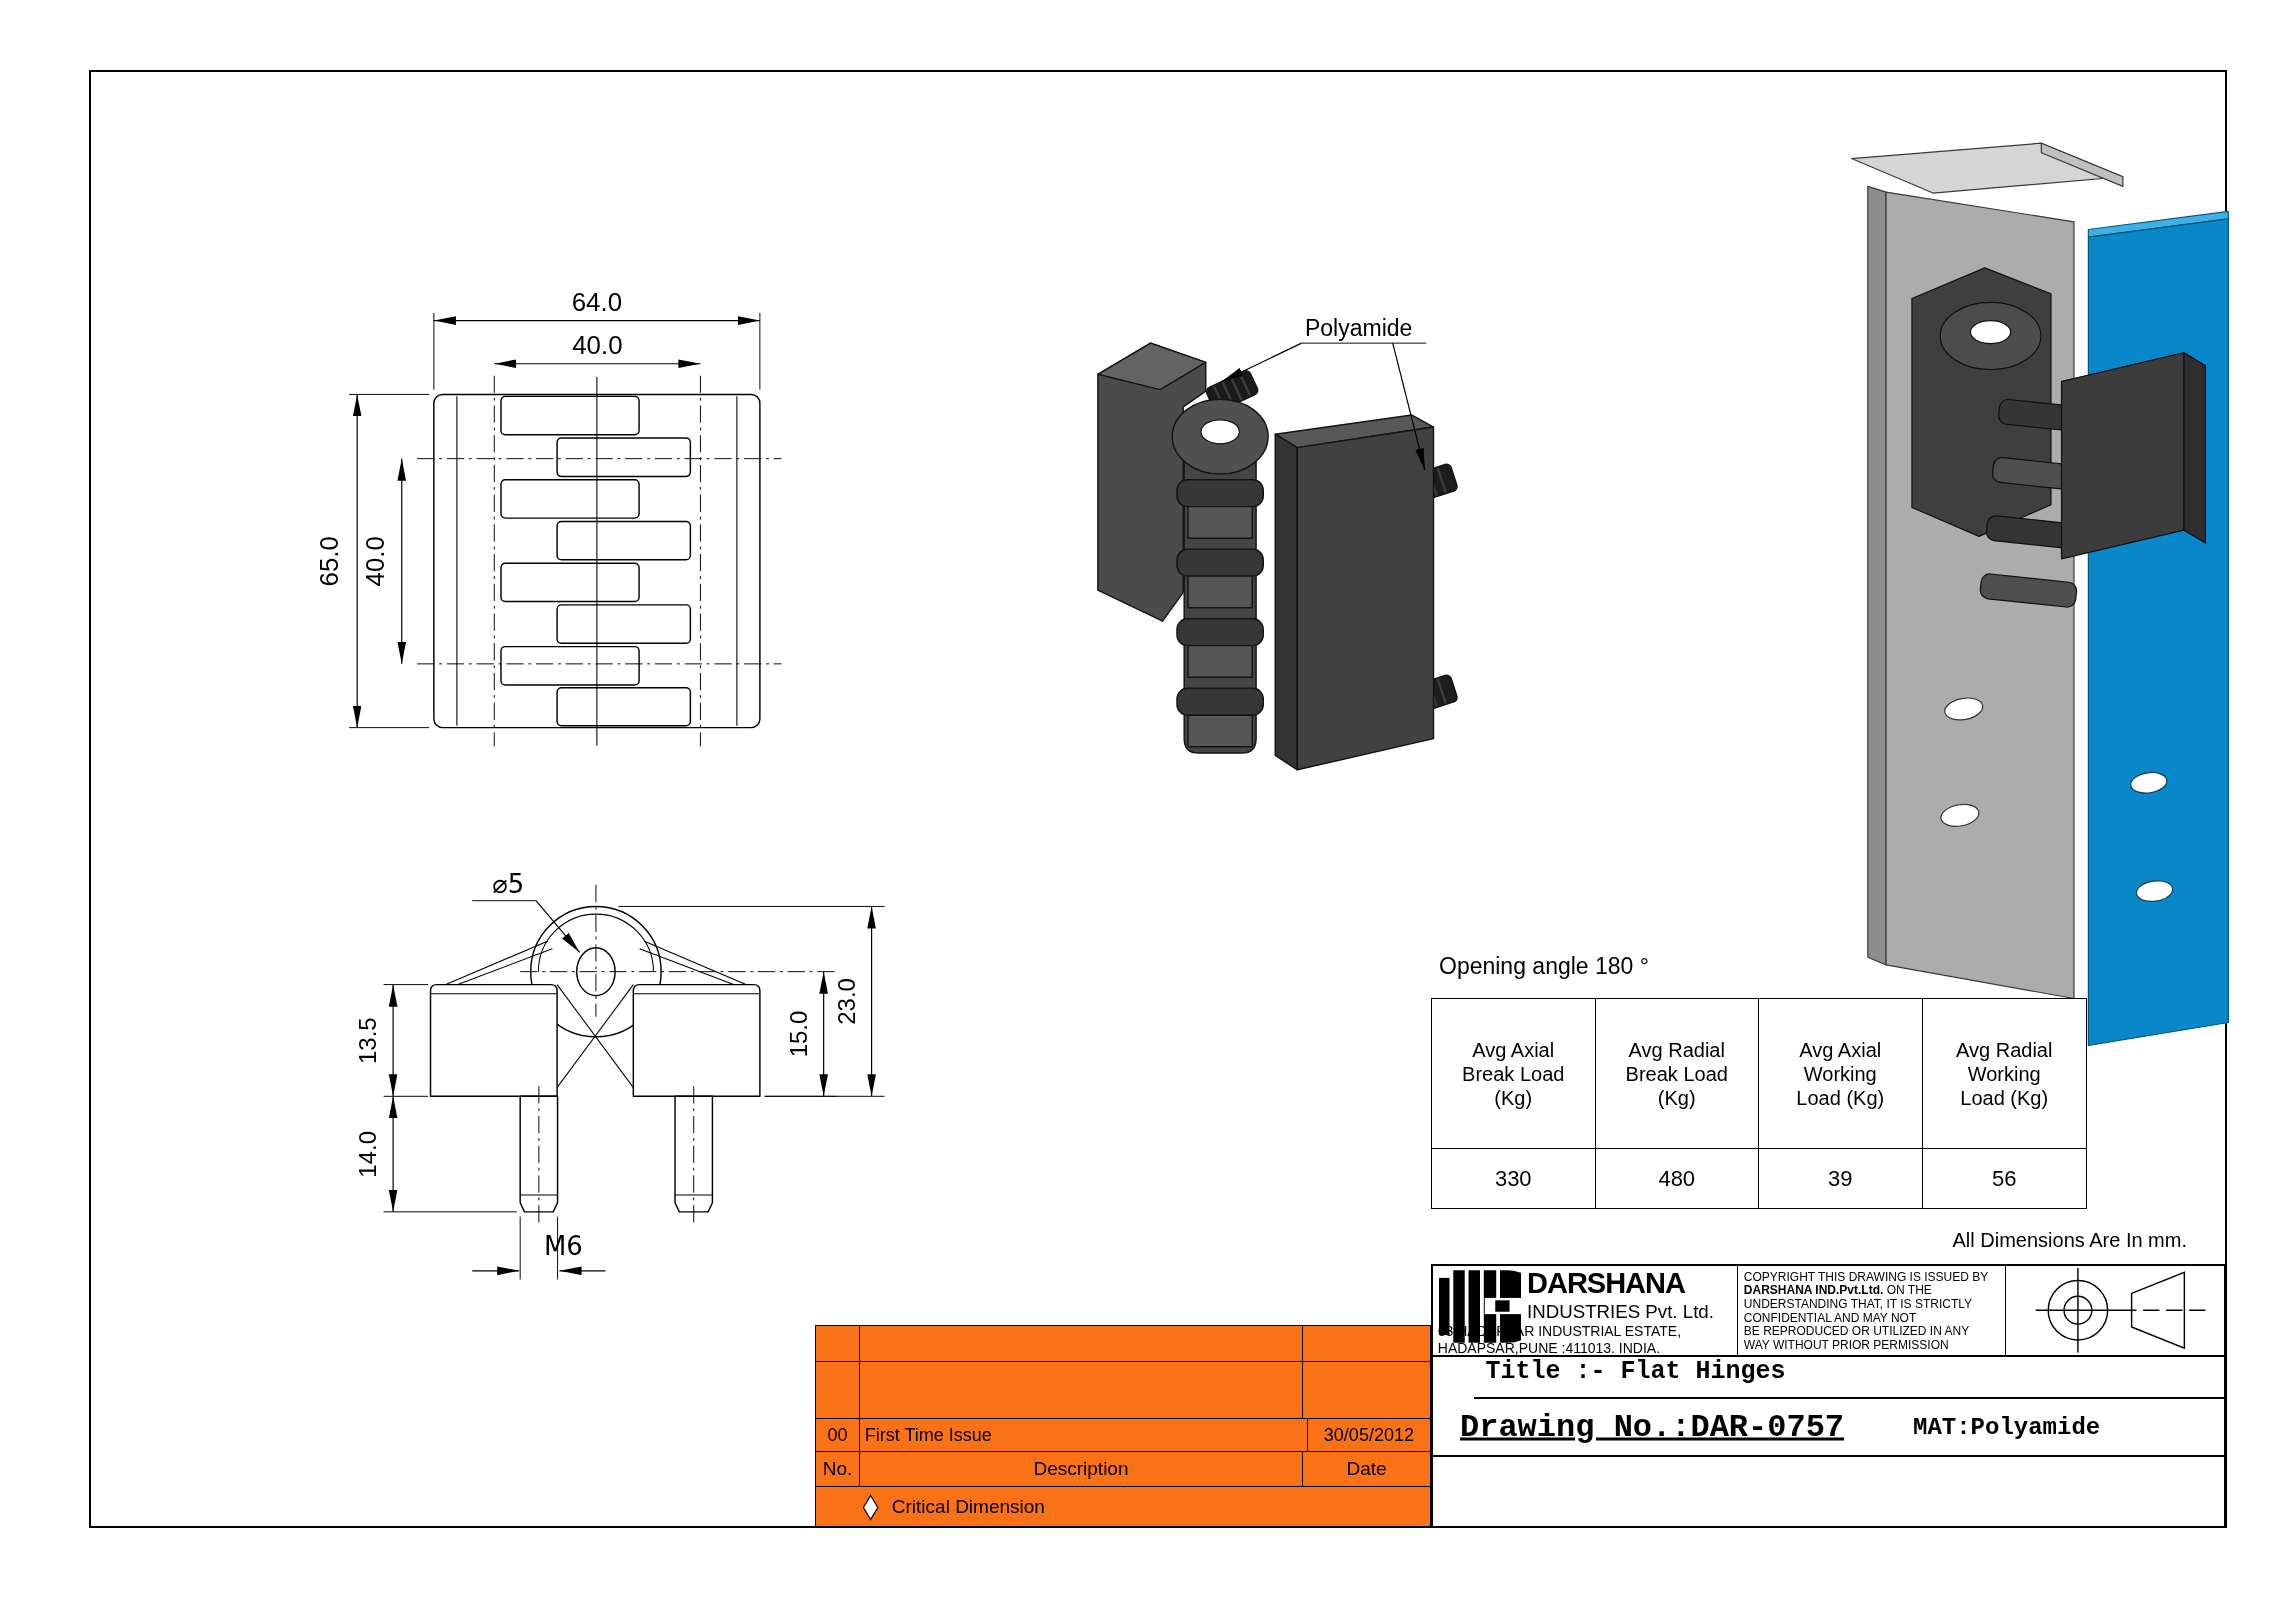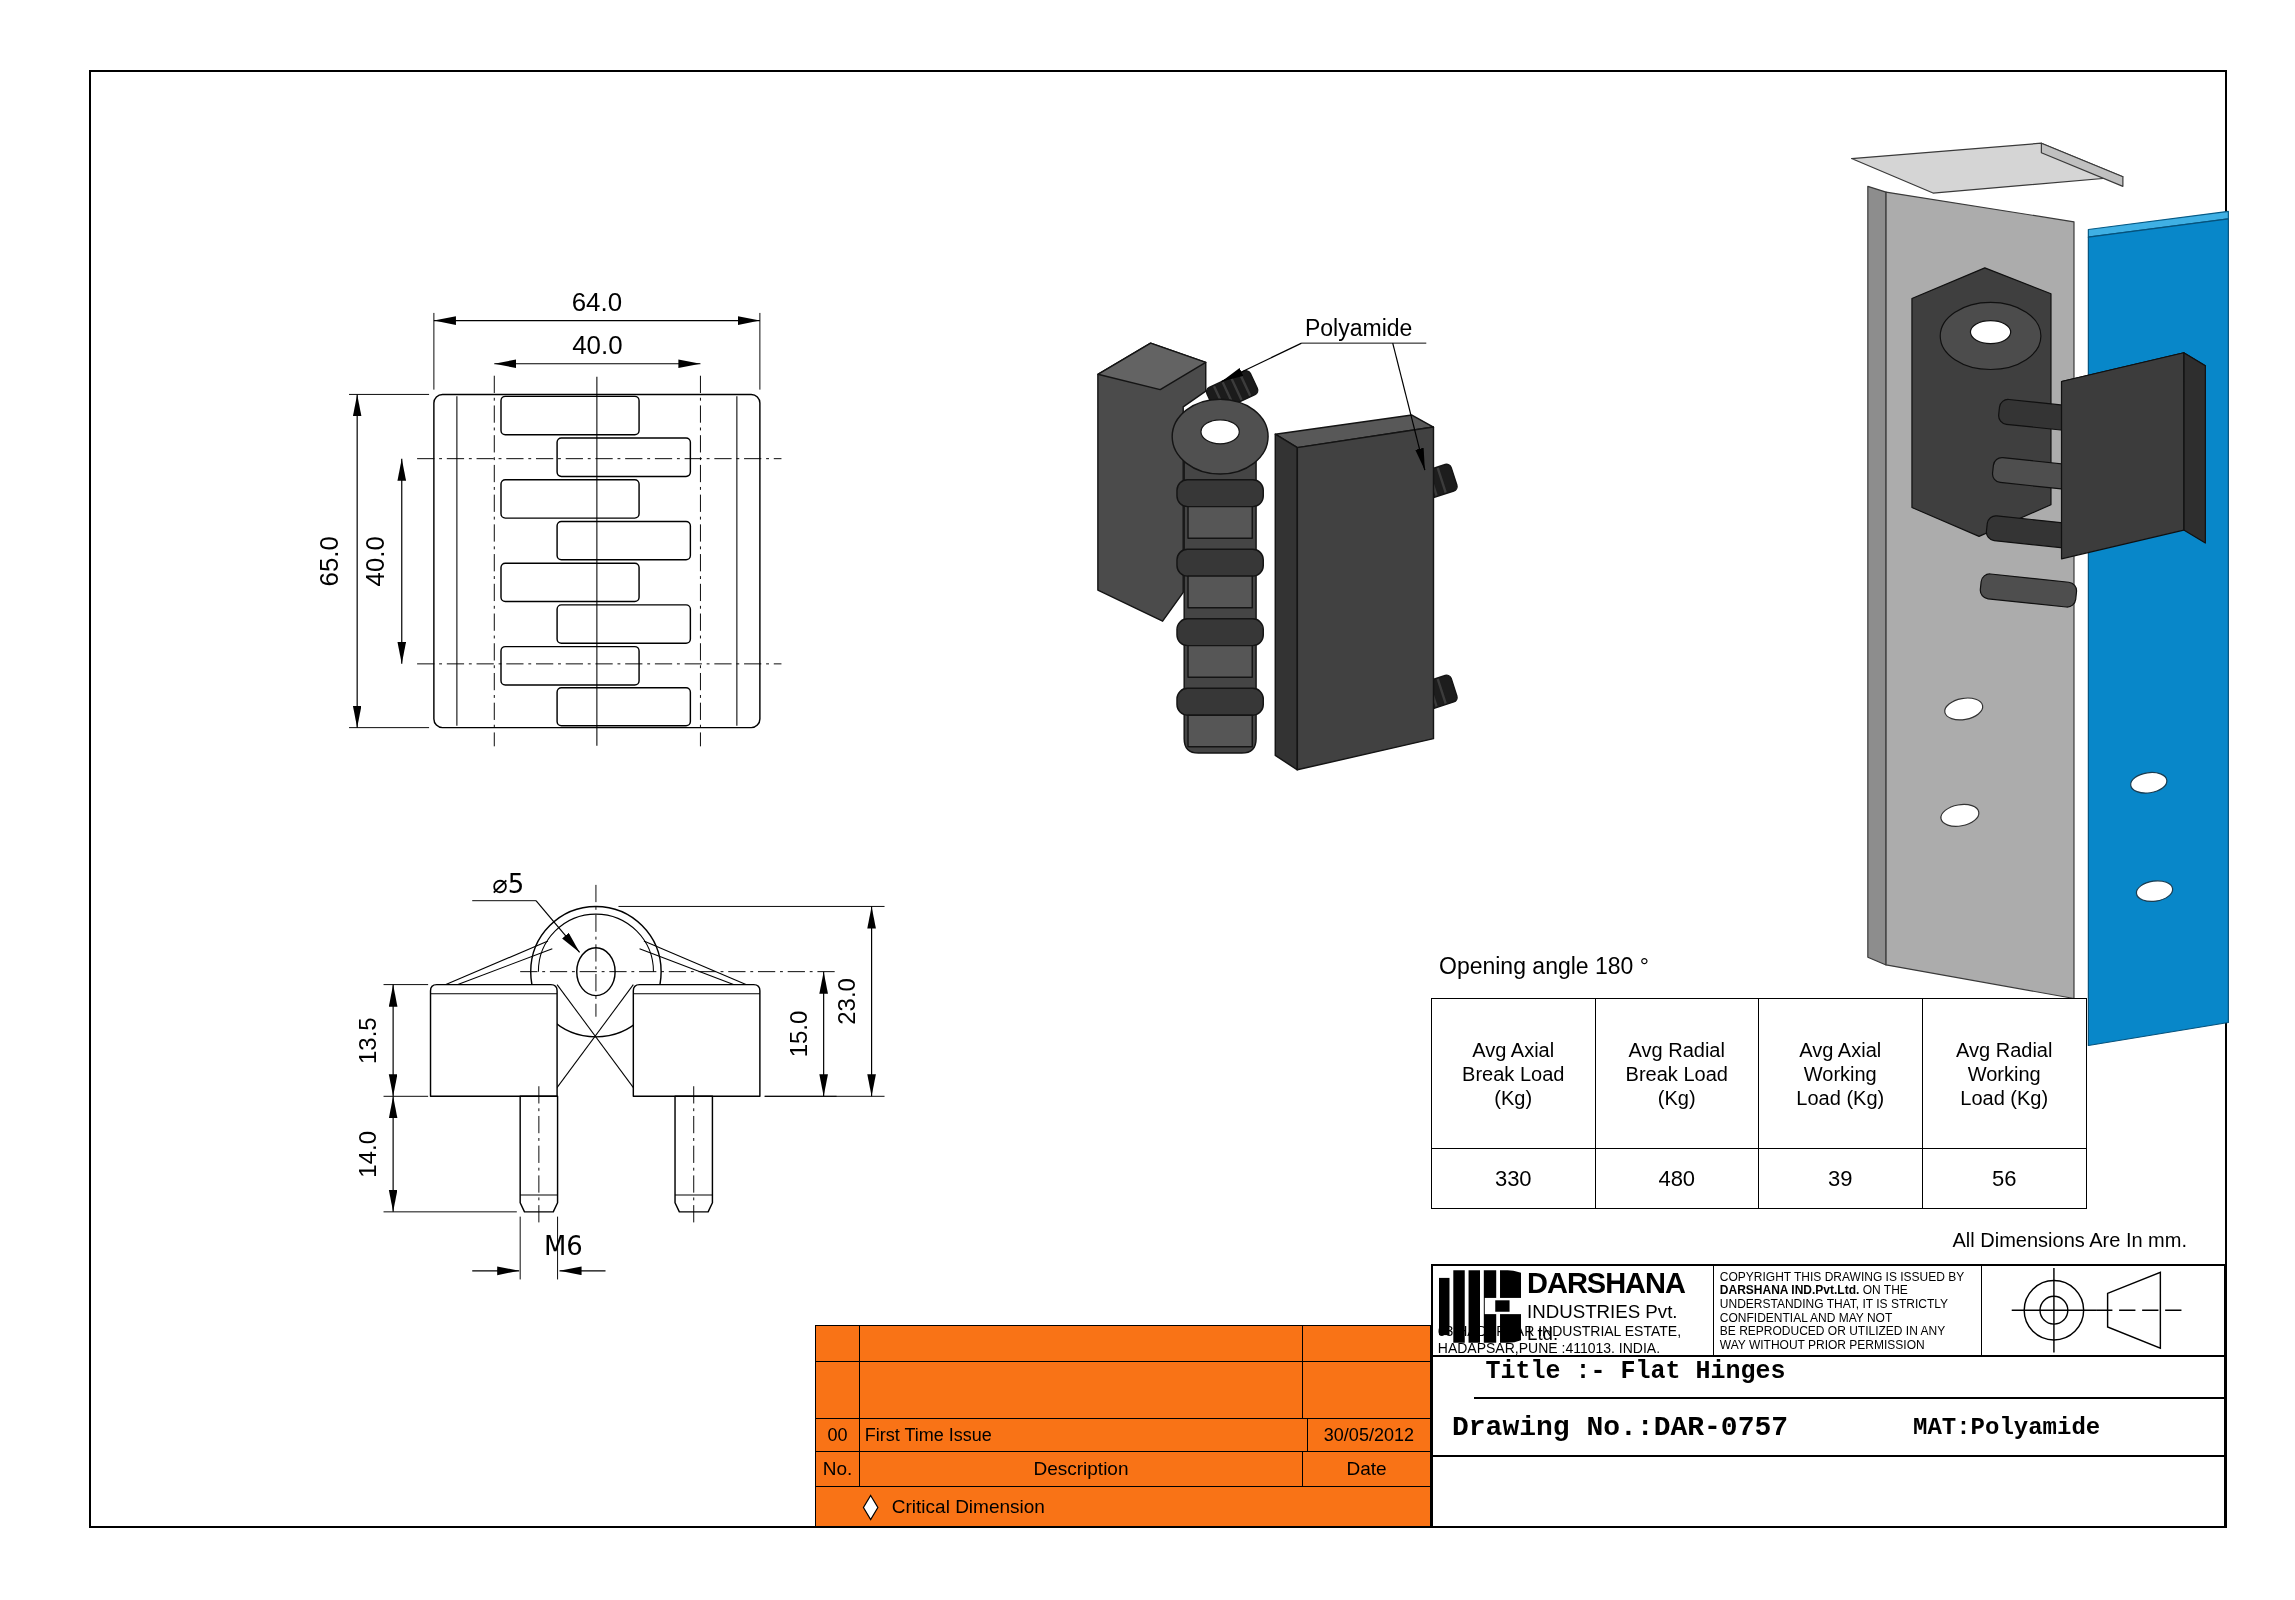--- a/index.html
+++ b/index.html
@@ -36,35 +36,35 @@
   .rev-row:last-child{border-bottom:none;}
   .rc1{width:43px;border-right:1.4px solid #000;display:flex;align-items:center;justify-content:center;}
   .rc2{width:442px;border-right:1.4px solid #000;display:flex;align-items:center;}
   .rc3{flex:1;display:flex;align-items:center;justify-content:center;text-align:right;}
   .rev .t{font-size:18px;}
   .rev .h{font-size:19px;}
   .crit{display:flex;align-items:center;gap:12.5px;padding-left:46px;width:100%;}
   
   .tblock{left:1431px;top:1264px;width:795px;height:264px;border:2.4px solid #000;box-sizing:border-box;background:#fff;}
   .tb-row1{height:91px;border-bottom:2.4px solid #000;display:flex;box-sizing:border-box;}
-  .tb-a{width:281px;border-right:1.9px solid #000;position:relative;box-sizing:border-box;}
+  .tb-a{width:305px;border-right:1.9px solid #000;position:relative;box-sizing:border-box;}
   .tb-b{width:268px;border-right:1.9px solid #000;padding:4.8px 5.8px;box-sizing:border-box;}
   .tb-c{flex:1;position:relative;}
   .company{position:absolute;left:94px;top:1px;font-size:29px;font-weight:bold;letter-spacing:-1px;}
   .companysub{position:absolute;left:94px;top:35px;font-size:18.7px;}
   .addr1{position:absolute;left:4.8px;top:57px;font-size:14px;}
   .addr2{position:absolute;left:4.8px;top:74px;font-size:14px;}
   .cp-line{font-size:12px;line-height:13.6px;white-space:nowrap;}
   .cp-line .b{font-weight:bold;}
   .mono{font-family:"Liberation Mono","DejaVu Sans Mono",monospace;font-weight:bold;}
   .tb-row2{height:42px;border-bottom:2.4px solid #000;display:flex;align-items:flex-start;box-sizing:border-box;margin-left:41px;}
   .tb-row2 span{font-size:25px;padding-left:11.5px;}
   .tb-row34{height:58px;border-bottom:2.4px solid #000;position:relative;box-sizing:border-box;}
   .tb-row4{height:60px;border-bottom:none;position:relative;box-sizing:border-box;}
-  .fl{position:absolute;left:19px;top:50%;transform:translateY(-50%);font-size:28px;}
+  .fl{position:absolute;left:27px;top:50%;transform:translateY(-50%);font-size:32px;text-decoration:underline;}
   .fr{position:absolute;left:480px;top:50%;transform:translateY(-50%);font-size:24px;}
 </style>
 </head>
 <body>
 
 <div class="abs frame"></div>
 
 <svg class="abs art" viewBox="0 0 4787 3338">
   <defs>
     <marker id="arw" markerUnits="userSpaceOnUse" markerWidth="50" markerHeight="20" refX="46" refY="9" orient="auto-start-reverse">

